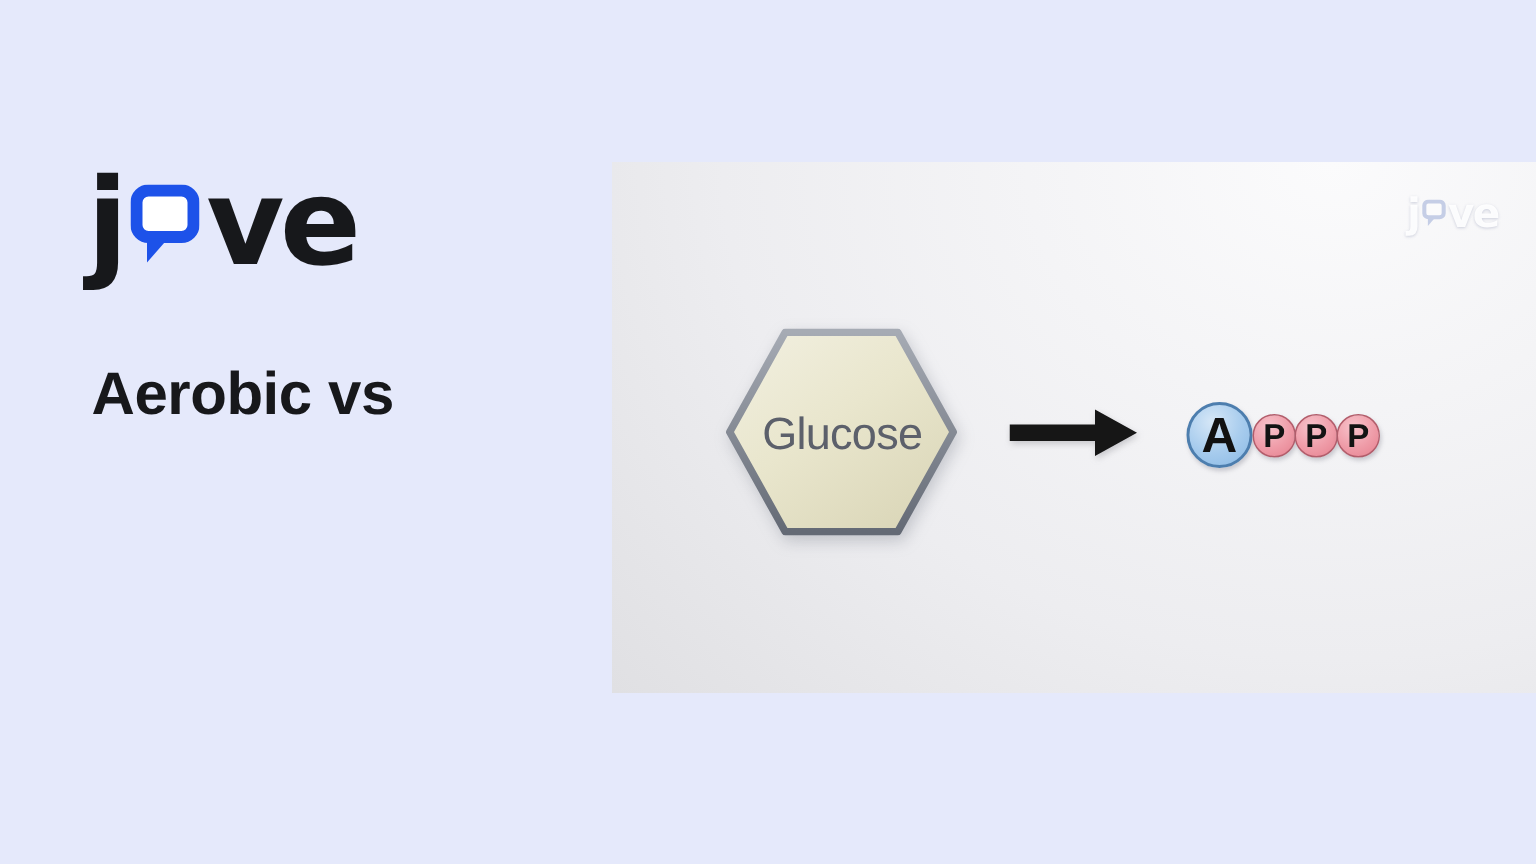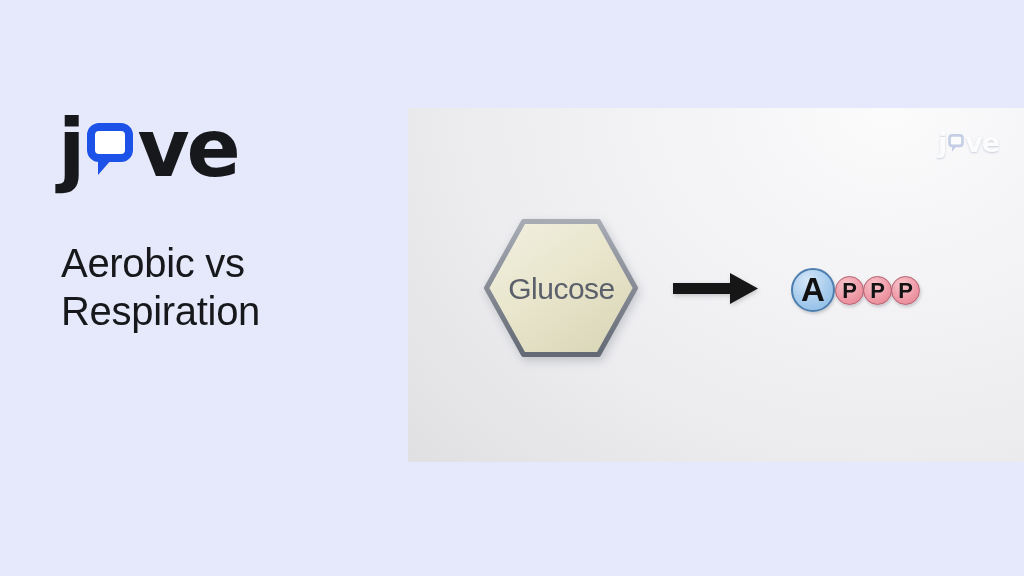--- a/index.html
+++ b/index.html
@@ -19,21 +19,21 @@
     font-weight:bold;font-size:80px;line-height:80px;
     letter-spacing:-3px;color:#17181b;
   }
   .logo .bubble{
     width:46px;height:53px;
     margin:0 4px -9px 5px;
     align-self:baseline;
   }
   .title{
     position:absolute;left:61px;top:239px;
-    font-size:40px;font-weight:normal;line-height:48px;
+    font-size:40px;font-weight:bold;line-height:48px;
     letter-spacing:-0.3px;color:#17181b;
   }
 
   
   .video-frame{
     position:absolute;left:408px;top:108px;
     width:616px;height:354px;
     background:radial-gradient(120% 170% at 78% 0%,
       #fbfbfc 0%, #ededf0 55%, #dbdbde 100%);
   }
@@ -104,21 +104,20 @@
     <span>j</span>
     <svg class="bubble" viewBox="0 0 46 53">
       <rect x="4" y="4" width="38" height="31" rx="8" fill="#ffffff" stroke="#1d52e9" stroke-width="8"></rect>
       <polygon points="11,36 25,36 11,52" fill="#1d52e9"></polygon>
     </svg>
     <span>ve</span>
   </div>
 
   <div class="title">
     <div>Aerobic vs</div>
-    <div>Respiration</div>
   </div>
 
   <div class="video-frame">
 
     <div class="watermark">
       <span>j</span>
       <svg class="bubble" viewBox="0 0 46 53">
         <rect x="4" y="4" width="38" height="31" rx="8" fill="rgba(255,255,255,0.55)" stroke="#b5c0e0" stroke-width="8"></rect>
         <polygon points="11,36 25,36 11,52" fill="#b5c0e0"></polygon>
       </svg>

